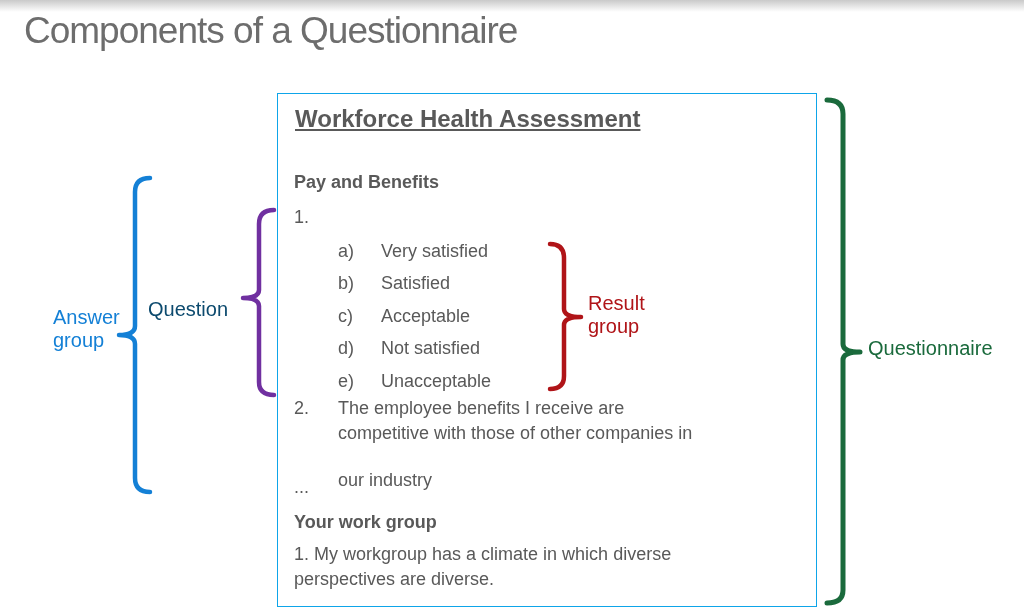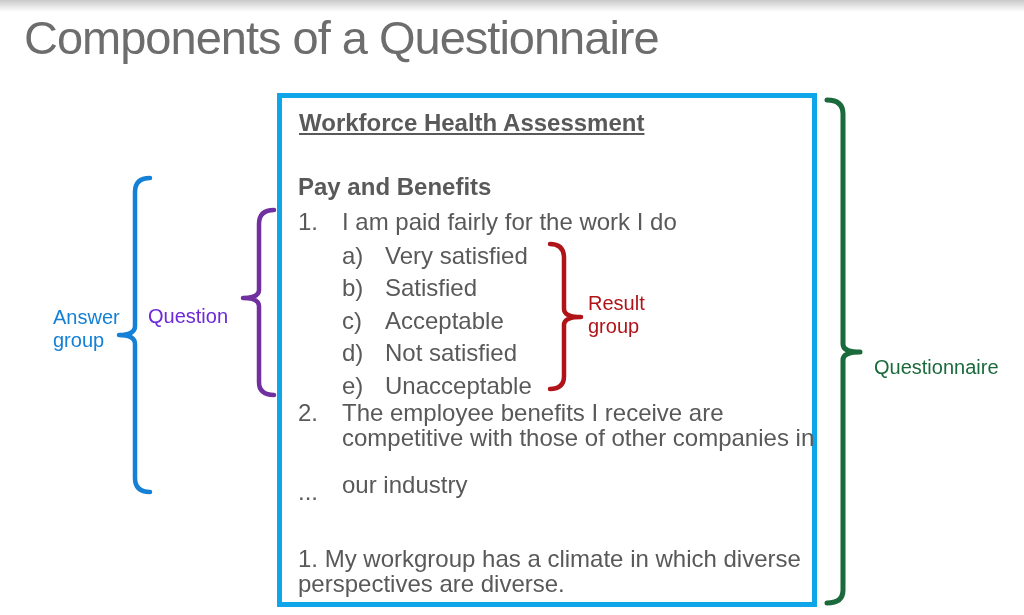--- a/index.html
+++ b/index.html
@@ -15,49 +15,49 @@
     position: absolute;
     left: 0; top: 0; right: 0;
     height: 12px;
     background: linear-gradient(#c9c9c9, rgba(255,255,255,0));
   }
   .slide-title {
     position: absolute;
     left: 24px;
     top: 10px;
     margin: 0;
-    font-size: 47px;
+    font-size: 37px;
     font-weight: 200;
     letter-spacing: -1px;
     color: #6d6d6d;
     white-space: nowrap;
   }
   .qbox {
     position: absolute;
     left: 277px;
     top: 93px;
     width: 540px;
     height: 514px;
-    border: 5px solid #0ea5e9;
+    border: 1px solid #0ea5e9;
     background: #ffffff;
     box-sizing: border-box;
   }
   .qbox-title {
     position: absolute;
     left: 17px;
     top: 11px;
     font-size: 24px;
     font-weight: bold;
     color: #595959;
     text-decoration: underline;
     white-space: nowrap;
   }
   .t {
     position: absolute;
-    font-size: 24px;
+    font-size: 18px;
     line-height: 25px;
     color: #595959;
     white-space: nowrap;
   }
   .b { font-weight: bold; }
   .anno {
     position: absolute;
     font-size: 20px;
     line-height: 23px;
     white-space: nowrap;
@@ -83,21 +83,20 @@
   <div class="top-fade"></div>
 
   <h1 class="slide-title">Components of a Questionnaire</h1>
 
   <div class="qbox">
     <div class="qbox-title">Workforce Health Assessment</div>
 
     <div class="t b" style="left:16px; top:76px;">Pay and Benefits</div>
 
     <div class="t" style="left:16px; top:111px;">1.</div>
-    <div class="t" style="left:60px; top:111px;">I am paid fairly for the work I do</div>
 
     <div class="t" style="left:60px; top:145px;">a)</div>
     <div class="t" style="left:103px; top:145px;">Very satisfied</div>
 
     <div class="t" style="left:60px; top:177px;">b)</div>
     <div class="t" style="left:103px; top:177px;">Satisfied</div>
 
     <div class="t" style="left:60px; top:210px;">c)</div>
     <div class="t" style="left:103px; top:210px;">Acceptable</div>
 
@@ -107,38 +106,39 @@
     <div class="t" style="left:60px; top:275px;">e)</div>
     <div class="t" style="left:103px; top:275px;">Unacceptable</div>
 
     <div class="t" style="left:16px; top:302px;">2.</div>
     <div class="t" style="left:60px; top:327px;">competitive with those of other companies in</div>
     <div class="t" style="left:60px; top:302px;">The employee benefits I receive are</div>
     <div class="t" style="left:60px; top:352px;margin-top:22px;">our industry</div>
 
     <div class="t" style="left:16px; top:381px;">...</div>
 
+    <div class="t b" style="left:16px; top:416px;">Your work group</div>
     <div class="t" style="left:16px; top:448px;">1. My workgroup has a climate in which diverse</div>
     <div class="t" style="left:16px; top:473px;">perspectives are diverse.</div>
   </div>
 
   <svg class="overlay" viewBox="0 0 1024 615">
     <path class="brace" stroke-width="4.5" d="M150,178 Q135,178 135,192 L135,326 Q135,335 119,335 Q135,335 135,344 L135,478 Q135,492 150,492" stroke="#1480d6"></path>
     <path class="brace" stroke-width="4.5" d="M274,210 Q259,210 259,224 L259,290 Q259,298 243,298 Q259,298 259,306 L259,382 Q259,395 274,395" stroke="#7030a0"></path>
     <path class="brace" stroke-width="4.5" d="M550,244 Q564,244 564,258 L564,309 Q564,317 581,317 Q564,317 564,325 L564,376 Q564,389 550,389" stroke="#b01418"></path>
     <path class="brace" stroke-width="5" d="M827,100 Q843,100 843,114 L843,344 Q843,352 860,352 Q843,352 843,360 L843,590 Q843,603 827,603" stroke="#1a6a3c"></path>
   </svg>
 
   <div class="anno" style="left: 53px; top: 306px; color: rgb(20, 128, 214);">
     <div>Answer</div>
     <div>group</div>
   </div>
 
-  <div class="anno" style="left: 148px; top: 305px; color: #6d28d9;">Question</div>
+  <div class="anno" style="left: 148px; top: 298px; color: #0c4a6e;">Question</div>
 
   <div class="anno" style="left: 588px; top: 292px; color: rgb(176, 20, 24);">
     <div>Result</div>
     <div>group</div>
   </div>
 
-  <div class="anno" style="left: 868px; top: 356px; color: rgb(26, 106, 60); margin-left: 6px;">Questionnaire</div>
+  <div class="anno" style="left: 868px; top: 337px; color: rgb(26, 106, 60);">Questionnaire</div>
 
 </div>
 
 </body></html>

